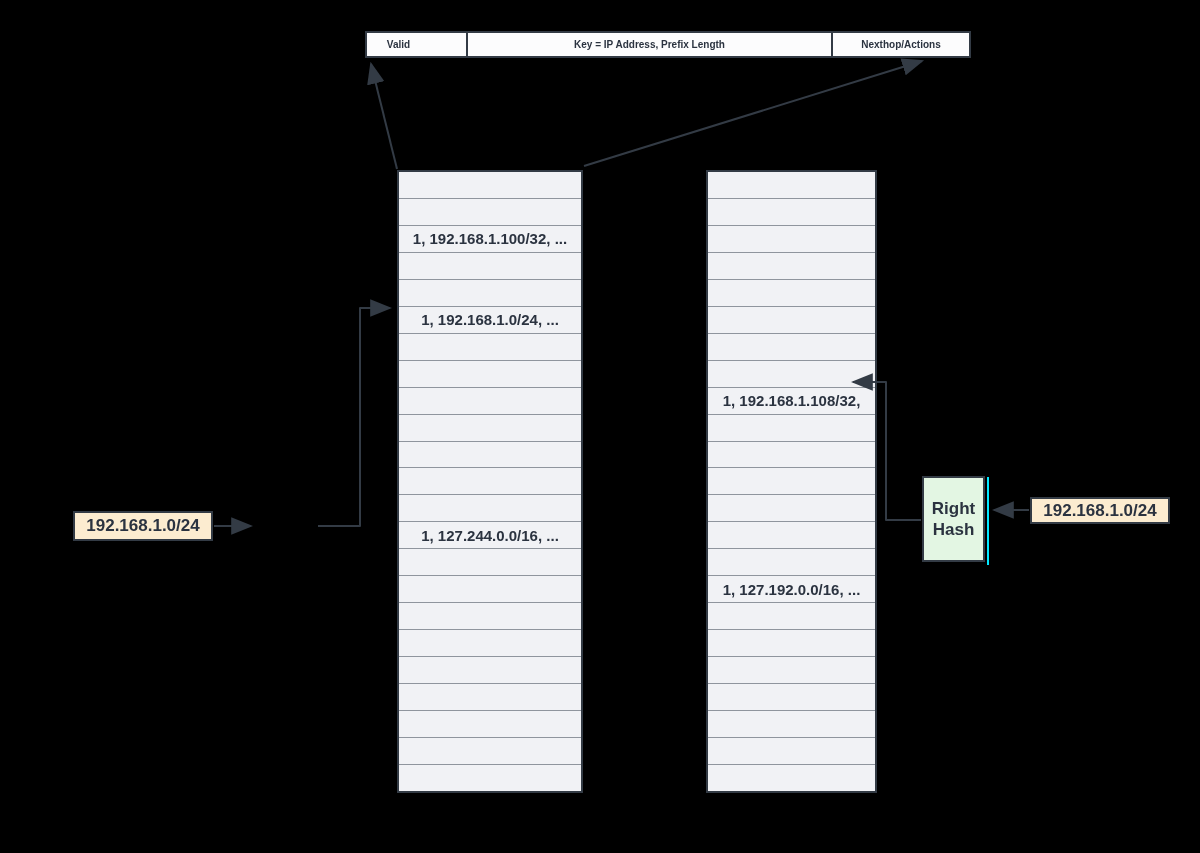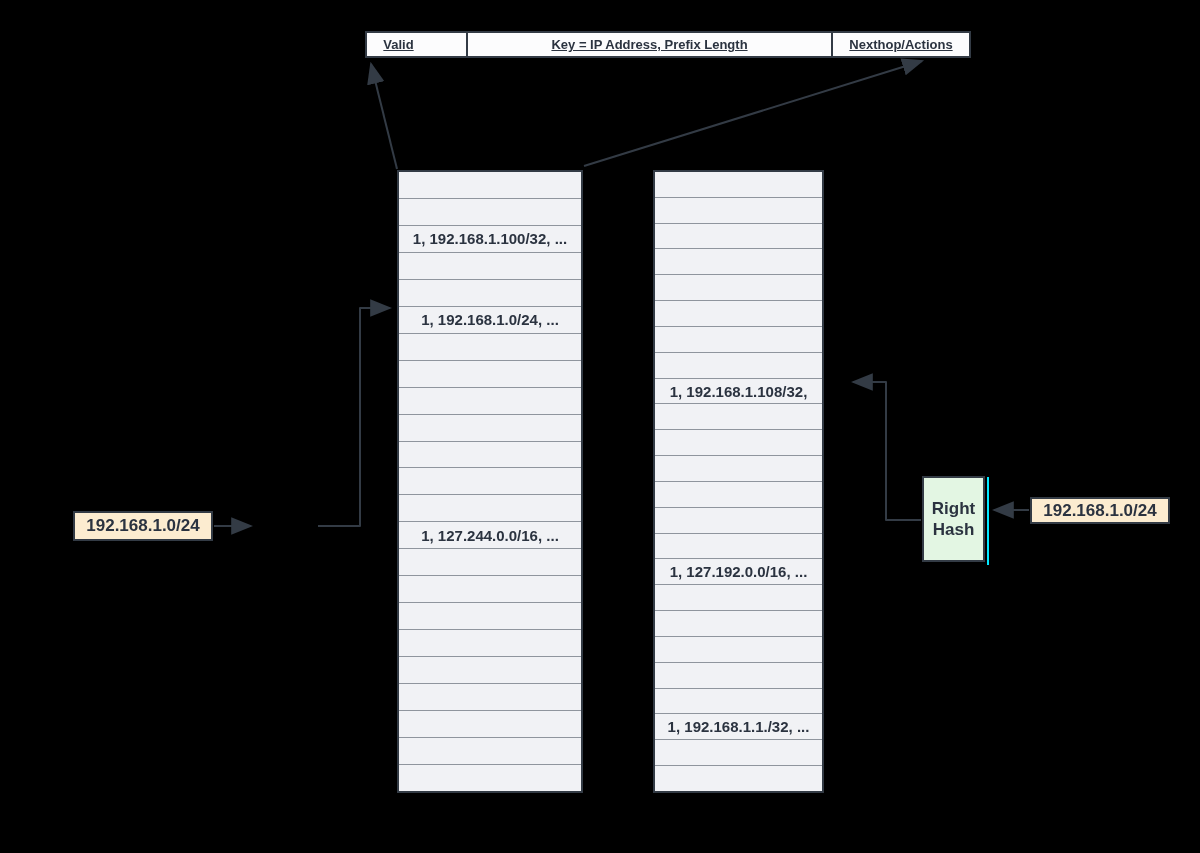--- a/index.html
+++ b/index.html
@@ -22,34 +22,34 @@
     overflow:hidden;margin:0 auto;
   }
   
   .header-table{
     position:absolute;left:365px;top:31px;height:27px;display:flex;
     border:2px solid var(--line);background:var(--header-fill);
   }
   .header-cell{
     height:100%;display:flex;align-items:center;justify-content:center;
     background:var(--header-fill);color:var(--ink);
-    font-weight:bold;font-size:13px;white-space:nowrap;text-decoration:underline;
+    font-weight:bold;font-size:10px;white-space:nowrap;
   }
   .header-cell + .header-cell{border-left:2px solid var(--line);}
   .hc-valid{width:63px;}
   .hc-key{width:365px;margin-left:36px;}
   .hc-next{width:138px;}
 
   
   .hash-table{
     position:absolute;top:170px;height:623px;display:flex;flex-direction:column;
     border:2px solid var(--line);background:var(--row-fill);
   }
   .hash-table.left{left:397px;width:186px;}
-  .hash-table.right{left:653px;width:171px;}
+  .hash-table.right{left:706px;width:171px;}
   .bucket-row{
     flex:1 1 0;display:flex;align-items:center;justify-content:center;
     background:var(--row-fill);border-bottom:1px solid var(--row-sep);
     overflow:visible;
   }
   .bucket-row:last-child{border-bottom:none;}
   .fib-entry{
     color:var(--ink);font-weight:bold;font-size:15px;white-space:nowrap;
     letter-spacing:0;
   }
@@ -145,23 +145,20 @@
       <div class="bucket-row"></div>
       <div class="bucket-row"></div>
       <div class="bucket-row">
         <span class="fib-entry">1, 127.192.0.0/16, ...</span>
       </div>
       <div class="bucket-row"></div>
       <div class="bucket-row"></div>
       <div class="bucket-row"></div>
       <div class="bucket-row"></div>
       <div class="bucket-row"></div>
-      <div class="bucket-row">
-        <span class="fib-entry">1, 192.168.1.1./32, ...</span>
-      </div>
       <div class="bucket-row"></div>
       <div class="bucket-row"></div>
     </div>
 
   <div class="tan-box tan-left">192.168.1.0/24</div>
 
 
   <div class="hash-box hash-right">Right Hash</div>
   <div class="cyan-accent"></div>
 

